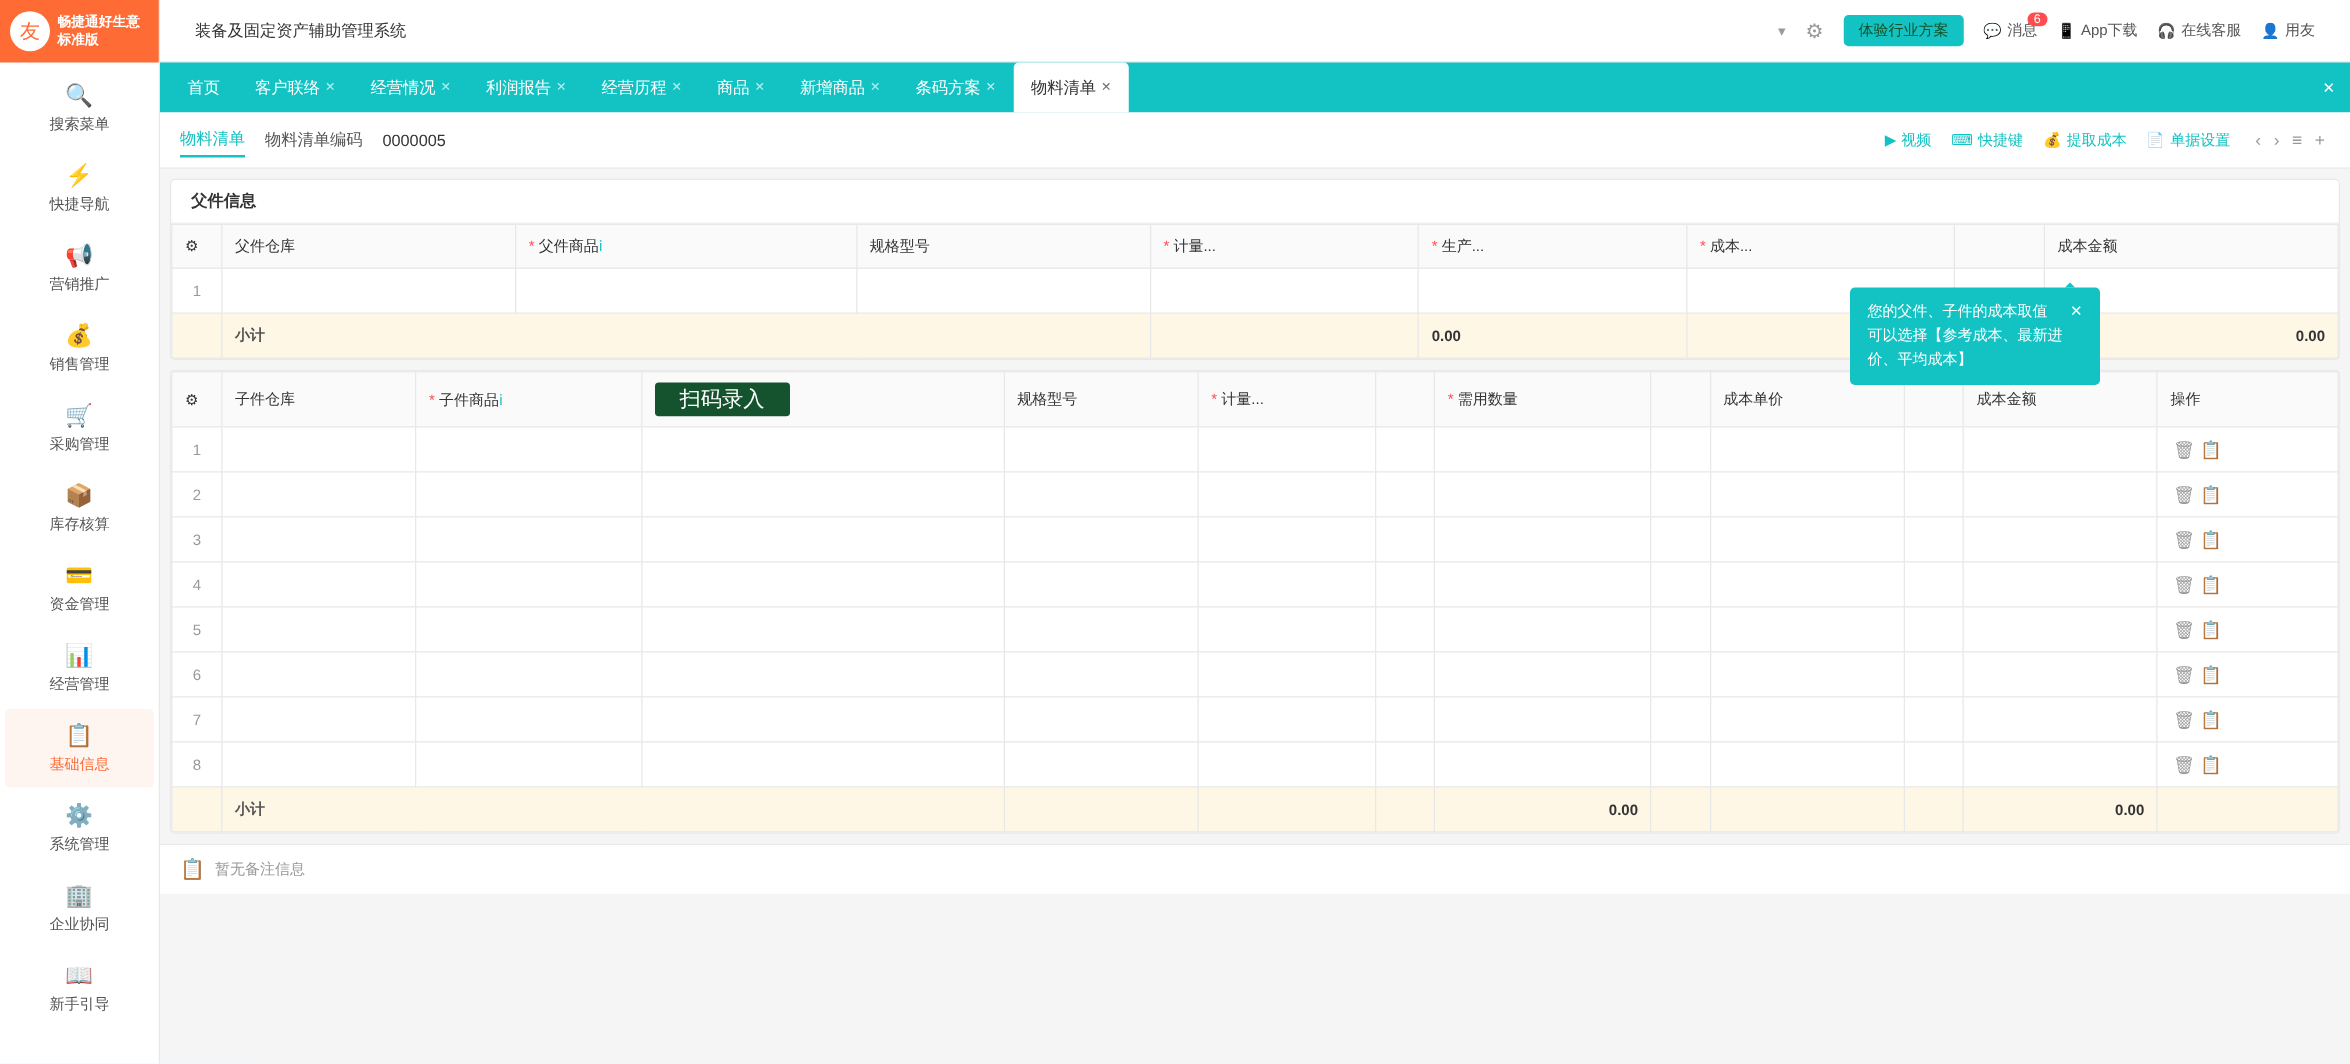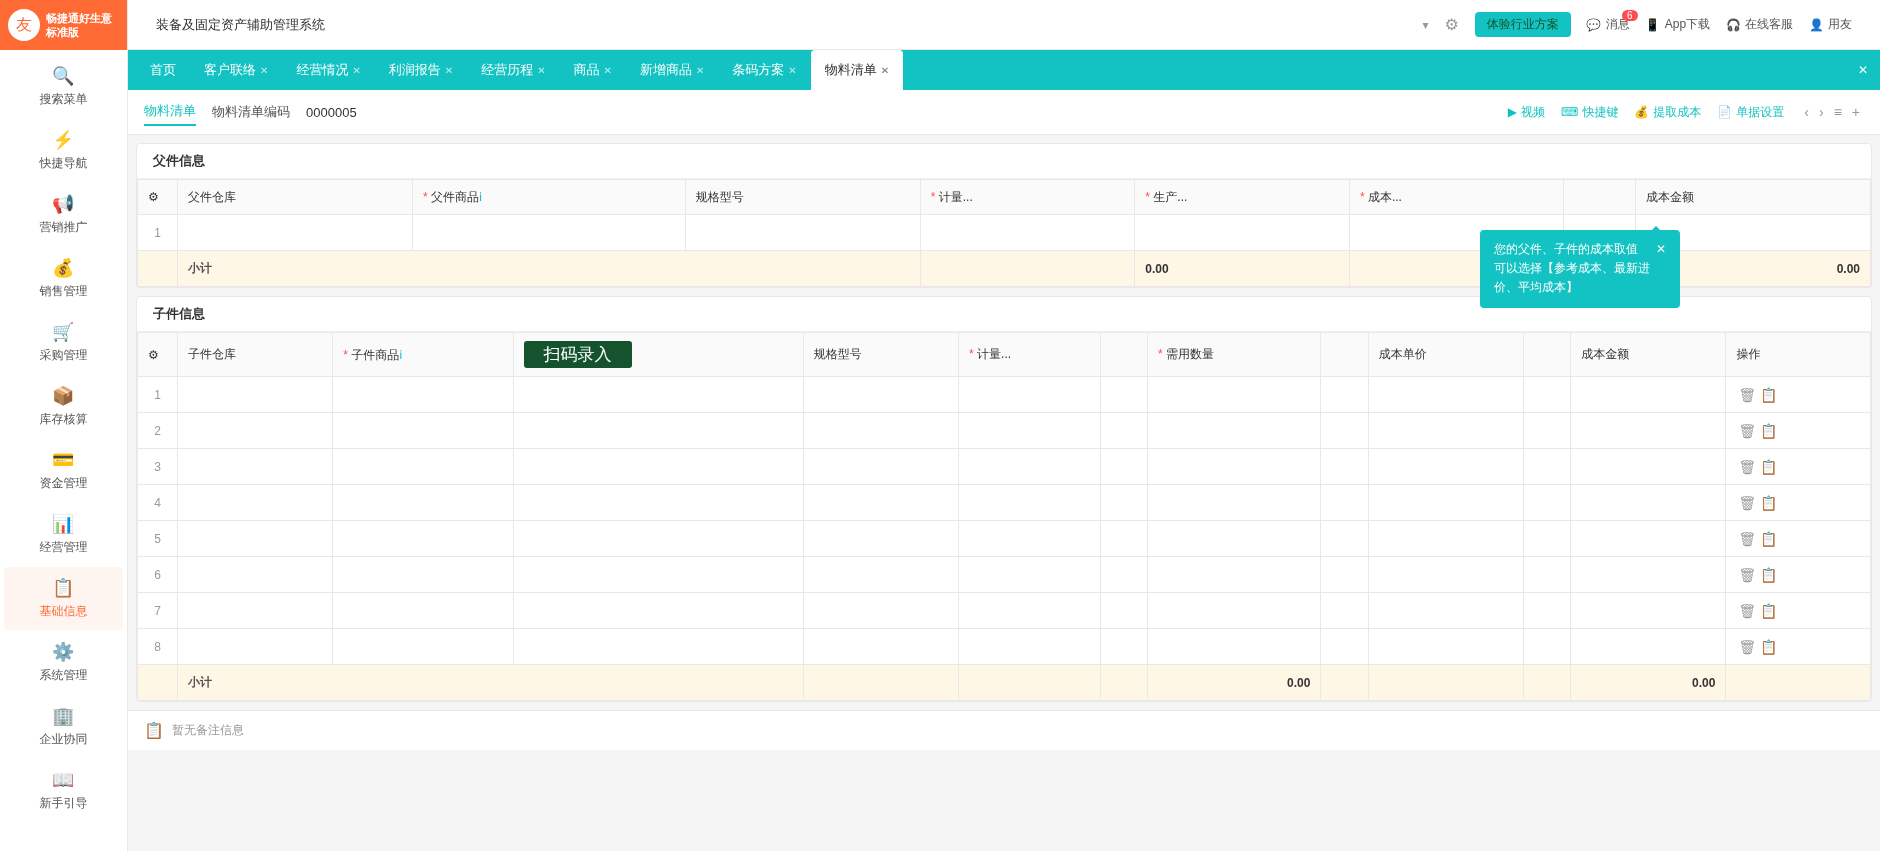--- a/index.html
+++ b/index.html
@@ -458,21 +458,20 @@
             <td><strong>0.00</strong></td>
             <td></td>
             <td></td>
             <td style="text-align:right;"><strong>0.00</strong></td>
           </tr>
         </tbody>
       </table>
     </div>
 
     <div class="section">
-      <div class="section-title">子件信息</div>
       <table class="data-table">
         <thead>
           <tr>
             <th class="settings-icon">⚙</th>
             <th>子件仓库</th>
             <th><span class="required-mark">*</span> 子件商品<span style="color:#13c2c2;">ℹ</span></th>
             <th><button class="scan-btn">扫码录入</button></th>
             <th>规格型号</th>
             <th><span class="required-mark">*</span> 计量...</th>
             <th></th>

